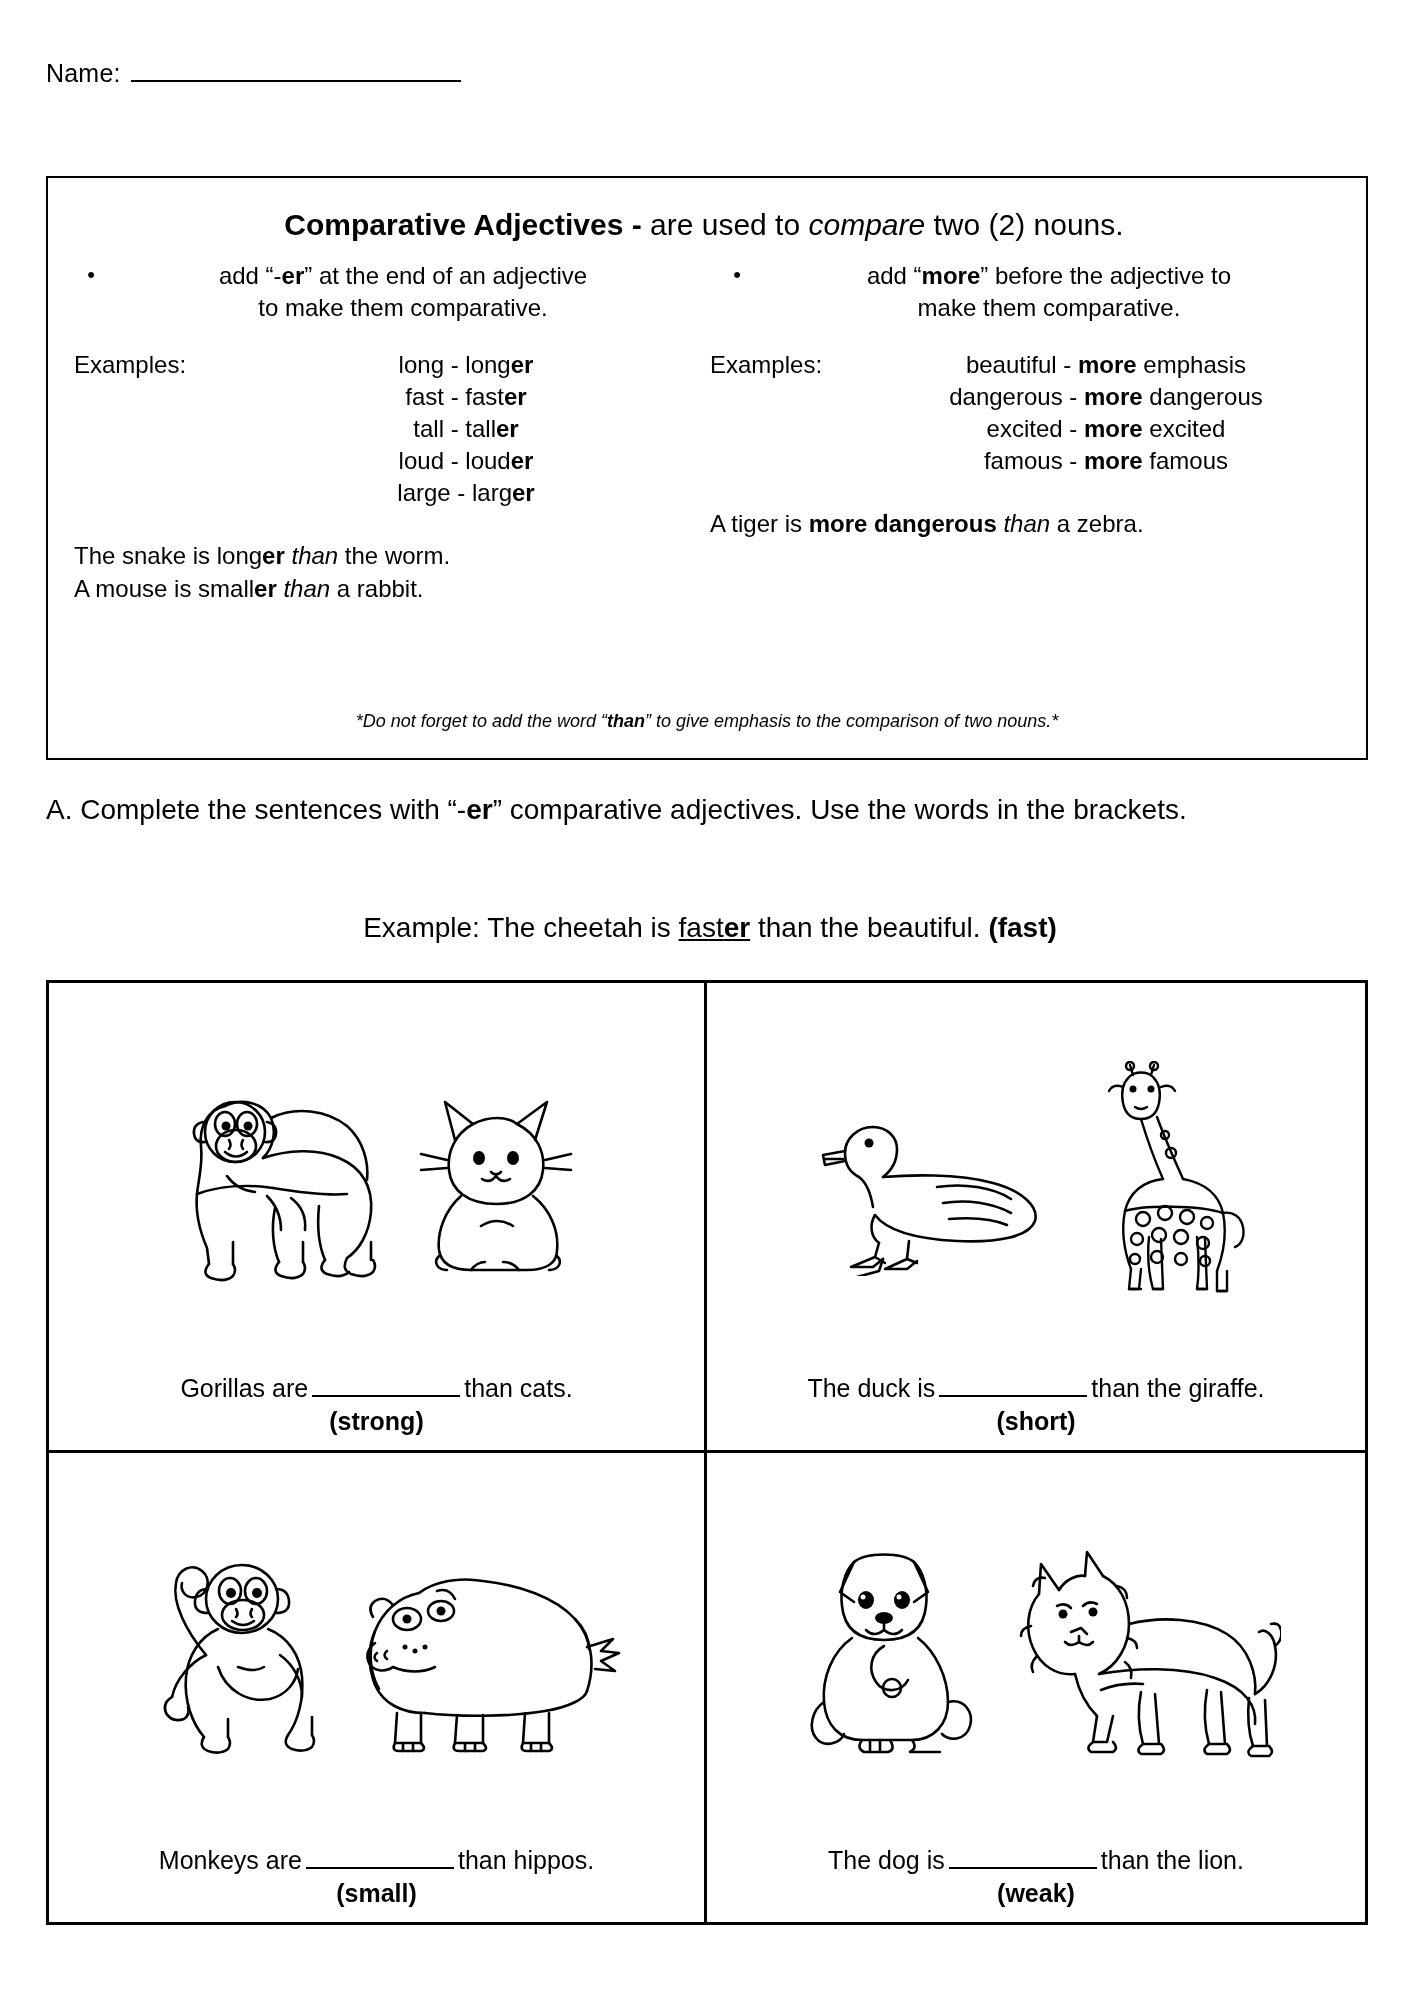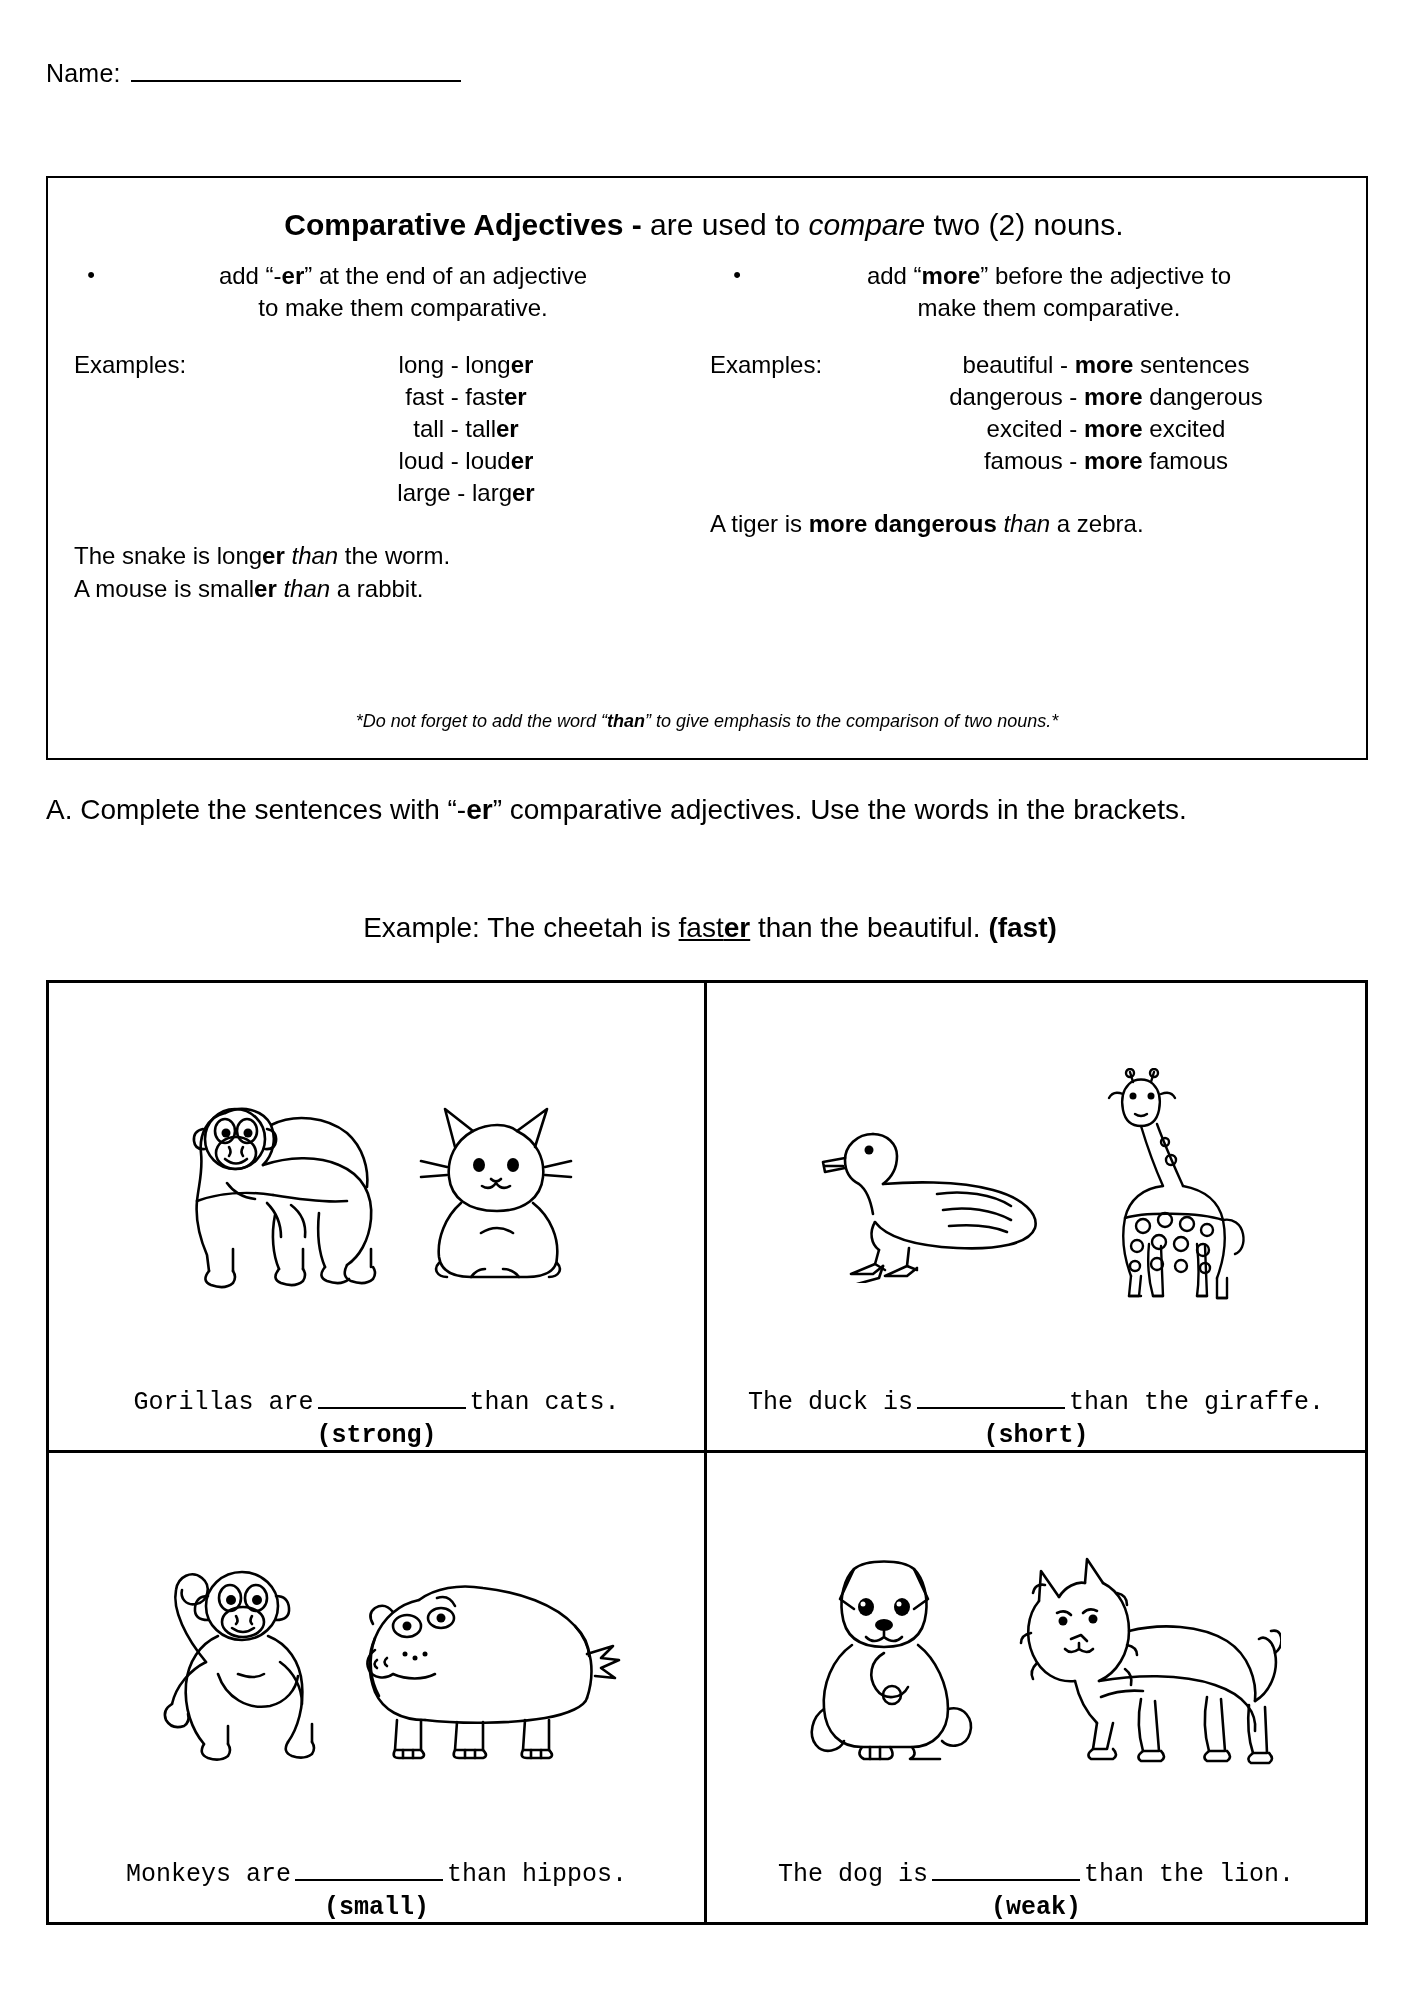--- a/index.html
+++ b/index.html
@@ -120,22 +120,21 @@
     display: grid;
     grid-template-columns: 1fr 1fr;
     grid-template-rows: 1fr 1fr;
   }
   .cell {
     border-right: 3px solid #000;
     border-bottom: 3px solid #000;
     position: relative;
     display: flex;
     flex-direction: column;
-    padding: 10px 14px 0 14px;
-    font-family: Liberation Mono, monospace;
+    padding: 10px 14px 14px 14px;
   }
   .cell:nth-child(2), .cell:nth-child(4) { border-right: none; }
   .cell:nth-child(3), .cell:nth-child(4) { border-bottom: none; }
 
   .art {
     flex: 1;
     display: flex;
     align-items: center;
     justify-content: center;
     gap: 14px;
@@ -214,21 +213,21 @@
           <span class="bullet-text">
             <span>add “</span><b>more</b><span>” before the adjective to</span>
             <br>
             <span>make them comparative.</span>
           </span>
         </div>
 
         <div class="examples-block">
           <span class="examples-label">Examples:</span>
           <span class="examples-list">
-            <div><span>beautiful - </span><b>more</b><span> sentences</span></div>
+            <div><span>beautiful - </span><b>more</b><span> emphasis</span></div>
             <div><span>dangerous - </span><b>more</b><span> dangerous</span></div>
             <div><span>excited - </span><b>more</b><span> excited</span></div>
             <div><span>famous - </span><b>more</b><span> famous</span></div>
           </span>
         </div>
 
         <div class="sentences">
           <div><span>A tiger is </span><b>more dangerous</b><span> </span><i>than</i><span> a zebra.</span></div>
         </div>
       </div>

